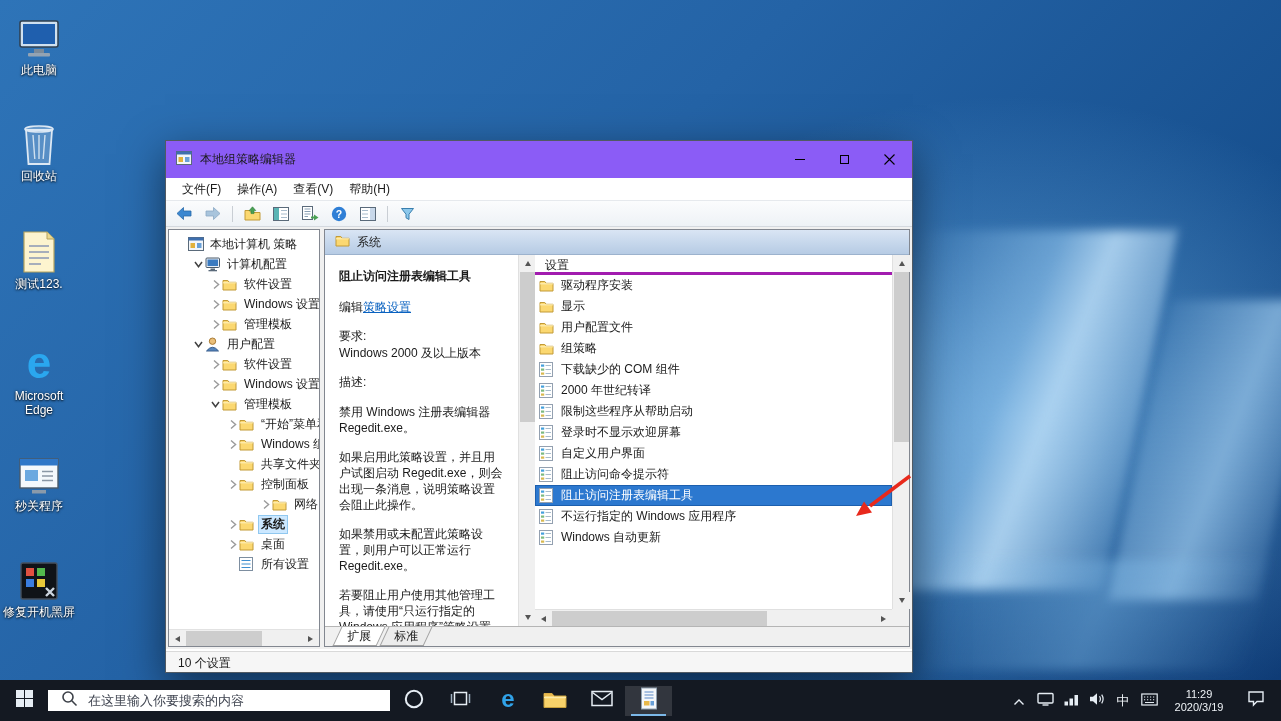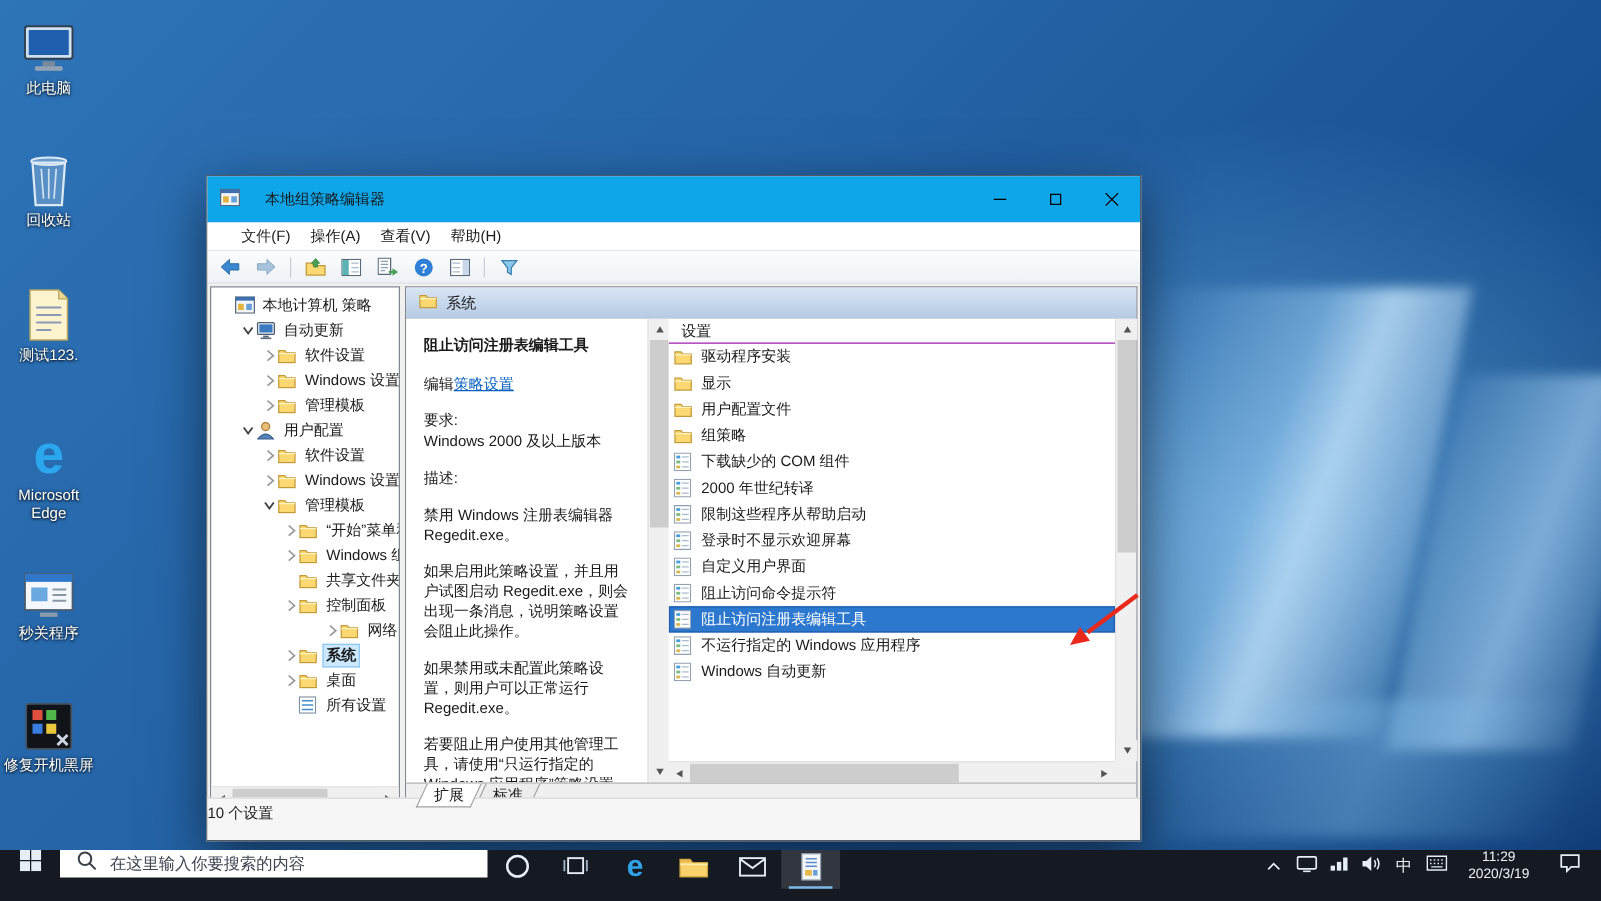--- a/index.html
+++ b/index.html
@@ -15,26 +15,26 @@
 #beam-c{left:930px;top:560px;width:330px;height:110px;background:linear-gradient(100deg,rgba(140,200,244,0),rgba(140,200,244,.35),rgba(140,200,244,0));transform:skewX(-12deg);}
 
 
 #desktop-icons{position:absolute;left:2px;top:0;width:74px;}
 .desk-icon{position:absolute;left:0;width:74px;text-align:center;}
 .di-img{height:48px;display:flex;align-items:flex-end;justify-content:center;}
 .di-label{margin-top:3px;font-size:12px;color:#fff;line-height:14px;text-shadow:0 1px 2px rgba(0,0,0,.85),0 0 3px rgba(0,0,0,.6);}
 
 
 #gp-window{position:absolute;left:165px;top:140px;width:748px;height:533px;background:#fff;border:1px solid #515a63;box-shadow:0 14px 40px rgba(0,0,0,.5);font-size:12px;}
-.titlebar{position:absolute;left:0;top:0;right:0;height:37px;background:#0ea5e9;display:flex;align-items:center;padding-left:10px;gap:20px;}
+.titlebar{position:absolute;left:0;top:0;right:0;height:37px;background:#8b5cf6;display:flex;align-items:center;padding-left:10px;gap:8px;}
 .win-controls{margin-left:auto;display:flex;height:100%;}
 .wc{width:45px;height:100%;display:flex;align-items:center;justify-content:center;}
 .wc-min i{display:block;width:10px;height:1px;background:#000;}
 .wc-max i{display:block;width:9px;height:9px;border:1px solid #000;}
-.menubar{position:absolute;top:37px;left:0;right:0;height:22px;display:flex;align-items:center;padding-left:19px;background:#fff;}
+.menubar{position:absolute;top:37px;left:0;right:0;height:22px;display:flex;align-items:center;padding-left:8px;background:#fff;}
 .menu-item{padding:0 8px;line-height:22px;}
 .toolbar{position:absolute;top:59px;left:0;right:0;height:27px;background:linear-gradient(#fbfcfd,#eef2f6);border-top:1px solid #e6e9ed;border-bottom:1px solid #d4d9df;display:flex;align-items:center;padding-left:8px;gap:9px;}
 .tb-btn{display:inline-flex;align-items:center;justify-content:center;width:20px;height:20px;}
 .tb-sep{width:1px;height:16px;background:#c9ced4;}
 .content{position:absolute;left:0;top:86px;right:0;bottom:23px;background:#f0f0f0;}
 
 
 .tree-pane{position:absolute;left:2px;top:2px;width:152px;bottom:2px;background:#fff;border:1px solid #828790;overflow:hidden;}
 .tree-rows{position:absolute;left:0;right:0;top:0;bottom:17px;overflow:hidden;padding-top:4px;}
 .tree-row{height:20px;display:flex;align-items:center;white-space:nowrap;}
@@ -50,44 +50,44 @@
 .desc-pane{position:absolute;left:0;top:25px;width:193px;bottom:20px;overflow:hidden;padding:13px 12px 0 14px;line-height:16px;background:#fff;}
 .desc-title{font-weight:bold;}
 .desc-edit{margin-top:15px;}
 .desc-link{color:#0a62c0;text-decoration:underline;cursor:pointer;}
 .desc-label{margin-top:13px;}
 .desc-line{margin-top:1px;}
 .desc-p{margin:13px 0 0 0;}
 #desc-body .desc-p:first-child{margin-top:14px;}
 .desc-scroll{position:absolute;left:193px;width:17px;top:25px;bottom:20px;background:#f0f0f0;border-left:1px solid #e0e0e0;}
 .list-pane{position:absolute;left:210px;right:17px;top:25px;bottom:37px;overflow:hidden;background:#fff;}
-.col-header{height:20px;line-height:20px;padding-left:10px;color:#222;border-bottom:1px solid #a21caf;}
+.col-header{height:20px;line-height:20px;padding-left:10px;color:#222;border-bottom:3px solid #a21caf;}
 .list-row{height:21px;display:flex;align-items:center;padding-left:4px;gap:5px;white-space:nowrap;}
 .list-row.sel{background:#2c78cf;color:#fff;outline:1px solid #1c5fae;outline-offset:-1px;}
 .l-icon{width:17px;display:inline-flex;flex:none;}
 .v-scroll{position:absolute;right:0;top:25px;bottom:37px;width:17px;background:#f0f0f0;border-left:1px solid #e0e0e0;}
 .list-hscroll{position:absolute;left:210px;right:17px;bottom:20px;height:17px;background:#f0f0f0;border-top:1px solid #e0e0e0;}
 .corner{position:absolute;right:0;bottom:20px;width:17px;height:17px;background:#f0f0f0;}
 .tabs-row{position:absolute;left:0;right:0;bottom:0;height:20px;background:#f0f0f0;border-top:1px solid #b5b5b5;display:flex;align-items:stretch;padding-left:12px;}
 .tab{height:19px;line-height:18px;padding:0 9px;background:#ececec;border:1px solid #9f9f9f;border-top:none;transform:skewX(-25deg);margin-right:3px;font-size:12px;}
 .tab>span{display:block;transform:skewX(25deg);}
 .tab.active{background:#fff;z-index:2;}
-.statusbar{position:absolute;left:0;bottom:0;right:0;height:34px;background:#f6f6f6;border-top:1px solid #d9d9d9;line-height:22px;padding-left:0;}
+.statusbar{position:absolute;left:0;bottom:0;right:0;height:21px;background:#f6f6f6;border-top:1px solid #d9d9d9;line-height:22px;padding-left:12px;}
 
 
 .sb-btn{position:absolute;width:17px;height:17px;display:flex;align-items:center;justify-content:center;background:#f0f0f0;}
 .thumb{position:absolute;background:#cdcdcd;}
 .tri{width:0;height:0;border:3.5px solid transparent;display:block;}
 .tri.u{border-bottom:5px solid #555;border-top:none;}
 .tri.d{border-top:5px solid #555;border-bottom:none;}
 .tri.l{border-right:5px solid #555;border-left:none;}
 .tri.r{border-left:5px solid #555;border-right:none;}
 
 
-#taskbar{position:absolute;left:0;bottom:0;right:0;height:41px;background:#141922;display:flex;align-items:flex-start;z-index:100;}
+#taskbar{position:absolute;left:0;bottom:0;right:0;height:41px;background:#141922;display:flex;align-items:center;z-index:100;}
 .tb-start{width:48px;display:flex;align-items:center;justify-content:center;}
 .tb-search{width:342px;background:#fff;display:flex;align-items:center;gap:10px;padding-left:13px;}
 .tb-search-text{font-size:13px;color:#3f4450;}
 #tb-apps{display:flex;}
 .tb-app{width:47px;display:flex;align-items:center;justify-content:center;position:relative;}
 .tb-app.active{background:rgba(255,255,255,.13);}
 .tb-app.active::after{content:"";position:absolute;left:6px;right:6px;bottom:0;height:2px;background:#7cb8e8;}
 .tb-tray{margin-left:auto;display:flex;align-items:center;}
 #tray-icons{display:flex;align-items:center;height:100%;}
 .tray-ic{width:26px;height:100%;display:flex;justify-content:center;align-items:center;}
@@ -277,21 +277,21 @@
                 </svg>
               </span>
               <span class="t-icon">
                 <svg width="16" height="15" viewBox="0 0 16 15">
                   <rect x="1" y="1" width="13.5" height="9.5" rx="1" fill="#e8eef6" stroke="#4a5a6a"></rect>
                   <rect x="2.5" y="2.5" width="10.5" height="6.5" fill="#3a7ac0"></rect>
                   <rect x="5.5" y="11.5" width="4.5" height="1.5" fill="#5a6a7a"></rect>
                   <rect x="3.5" y="13" width="8.5" height="1.3" fill="#5a6a7a"></rect>
                 </svg>
               </span>
-              <span class="t-label">自动更新</span>
+              <span class="t-label">计算机配置</span>
             </div>
             <div class="tree-row" style="padding-left:40px">
               <span class="expander">
                 <svg width="10" height="11" viewBox="0 0 10 11">
                   <path d="M3 1.5 L7.6 5.5 L3 9.5" fill="none" stroke="#9a9a9a" stroke-width="1.4"></path>
                 </svg>
               </span>
               <span class="t-icon">
                 <svg width="15" height="13" viewBox="0 0 15 13">
                   <path d="M1 2.5 H5.8 L7.2 4.3 H14 V12 H1 Z" fill="#fbd871" stroke="#c29a37"></path>

